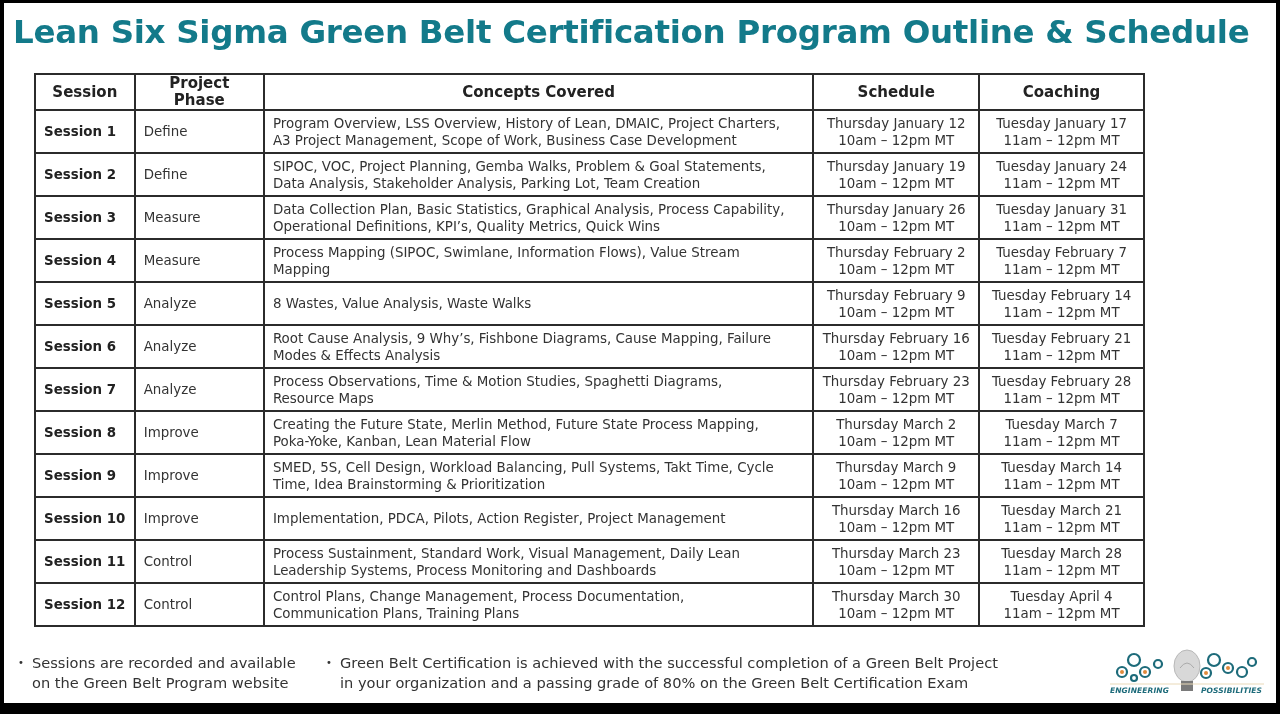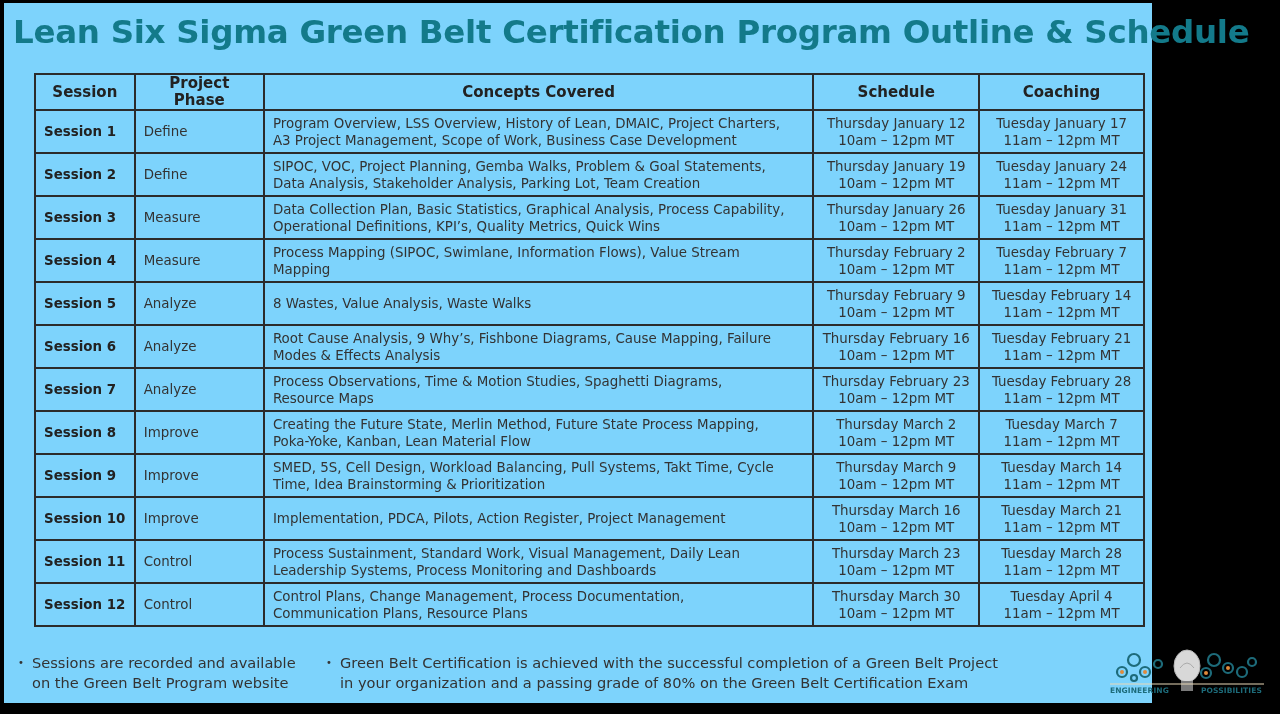--- a/index.html
+++ b/index.html
@@ -1,22 +1,22 @@
 <!DOCTYPE html>
 <html><head>
 <meta charset="utf-8">
 <style>
   html, body { margin: 0; padding: 0; }
   body {
     width: 1280px; height: 714px; background: #000; overflow: hidden;
     font-family: "DejaVu Sans", "Liberation Sans", sans-serif;
   }
   .slide {
-    position: absolute; left: 4px; top: 3px; width: 1148px; height: 700px;
-    background: #7dd3fc;
+    position: absolute; left: 4px; top: 3px; width: 1272px; height: 700px;
+    background: #ffffff;
   }
   .title {
     position: absolute; left: 9px; top: 10px;
     font-family: "DejaVu Sans", sans-serif;
     font-weight: bold; font-size: 32.5px; letter-spacing: -0.3px;
     color: #137a8a; white-space: nowrap;
   }
   table.sched {
     position: absolute; left: 30px; top: 70px;
     border-collapse: collapse; table-layout: fixed;
@@ -50,21 +50,21 @@
     line-height: 19.5px;
   }
   .note { position: absolute; top: 0; white-space: nowrap; }
   .note .bullet { display: inline-block; width: 14px; font-size: 10px; vertical-align: 2px; }
   .note .indent { padding-left: 14px; }
   .logo {
     position: absolute; left: 1106px; top: 645px; width: 154px; height: 52px;
   }
   .logo-text {
     position: absolute; top: 38px; font-size: 7.5px; font-weight: bold;
-    color: #1d6b7a; letter-spacing: 0.1px; white-space: nowrap;
+    color: #1d6b7a; letter-spacing: 0.1px; white-space: nowrap; font-style: italic;
   }
 </style>
 </head>
 <body>
 
 <div class="slide">
   <div class="title">Lean Six Sigma Green Belt Certification Program Outline &amp; Schedule</div>
 
   <table class="sched">
     <thead>
@@ -249,21 +249,21 @@
           <td class="c-coach">
             <span class="line">Tuesday March 28</span>
             <span class="line">11am – 12pm MT</span>
           </td>
         </tr>
         <tr>
           <td class="c-session">Session 12</td>
           <td class="c-phase">Control</td>
           <td class="c-concepts">
             <span class="line">Control Plans, Change Management, Process Documentation,</span>
-            <span class="line">Communication Plans, Resource Plans</span>
+            <span class="line">Communication Plans, Training Plans</span>
           </td>
           <td class="c-content">
             <span class="line">Thursday March 30</span>
             <span class="line">10am – 12pm MT</span>
           </td>
           <td class="c-coach">
             <span class="line">Tuesday April 4</span>
             <span class="line">11am – 12pm MT</span>
           </td>
         </tr>

